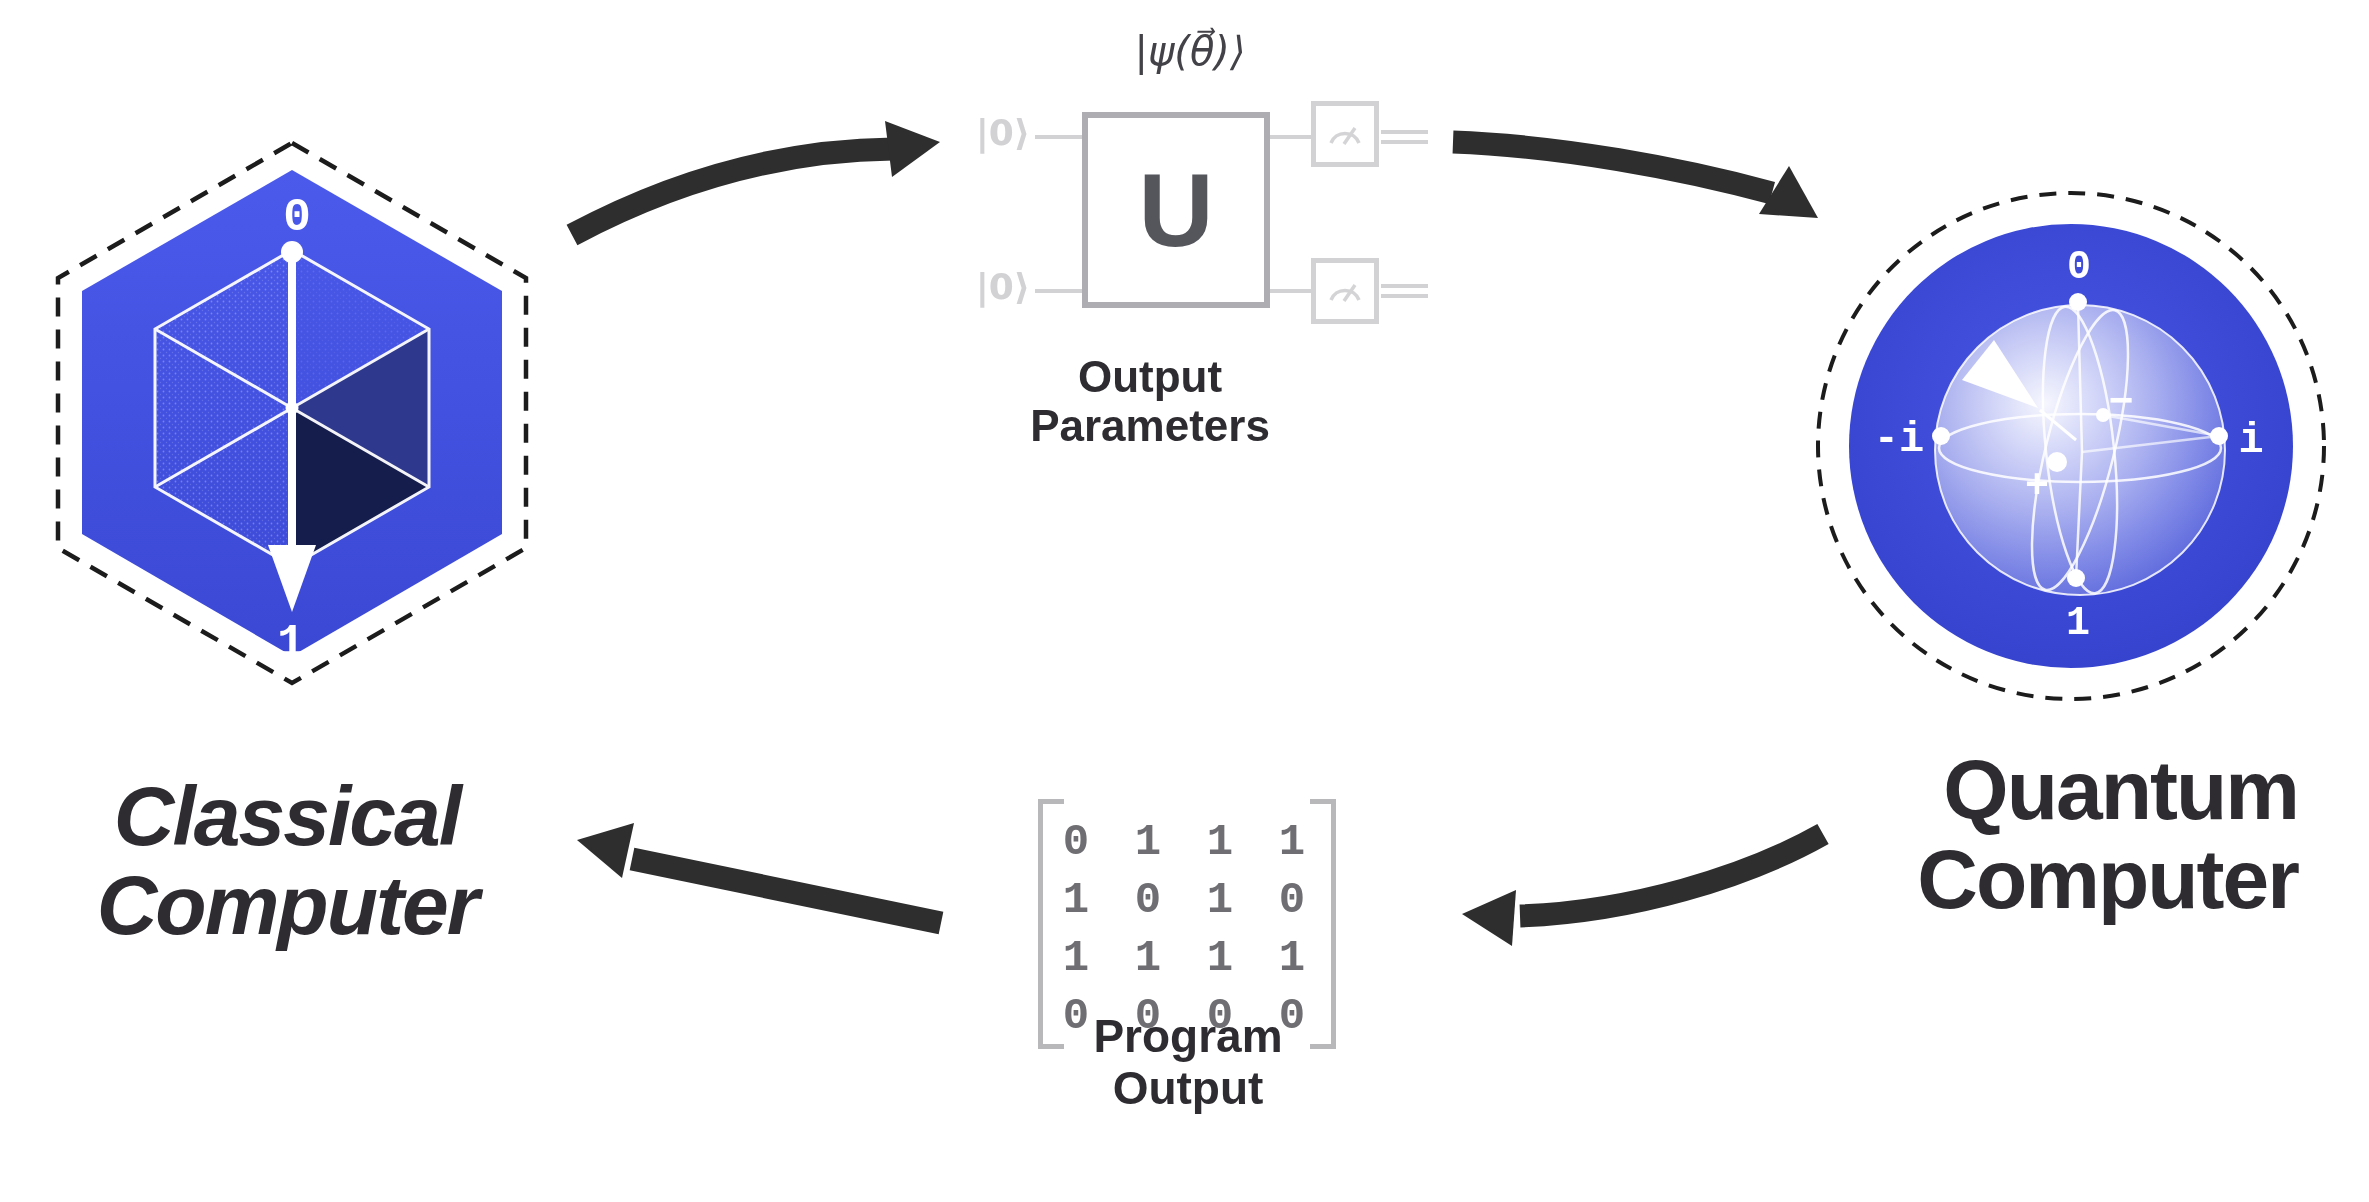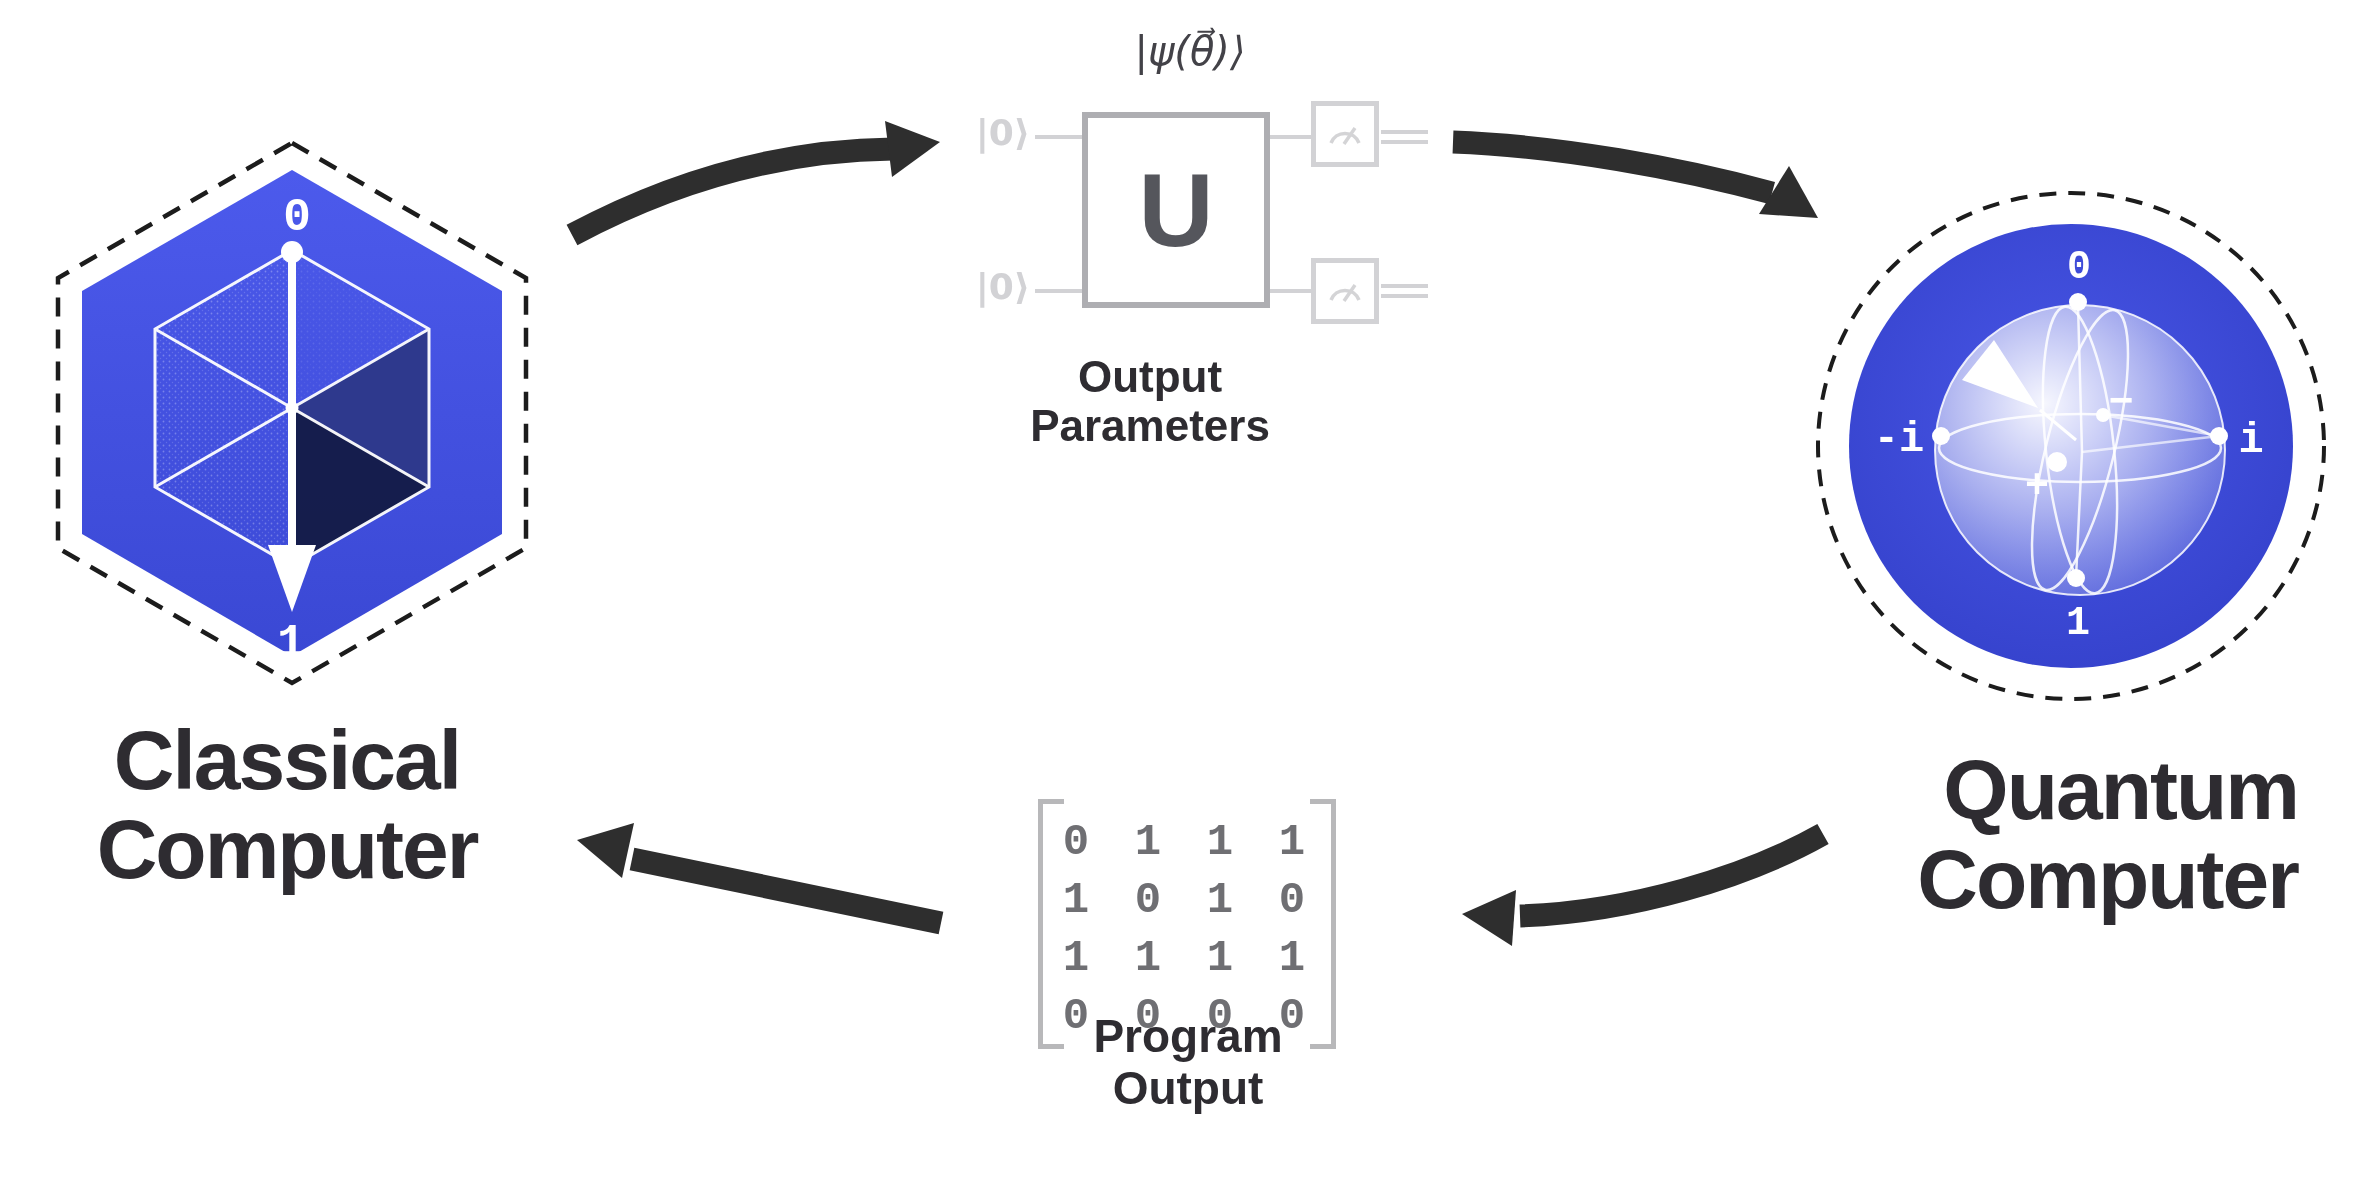--- a/index.html
+++ b/index.html
@@ -200,18 +200,18 @@
       <span class="mcell">0</span>
       <span class="mcell">0</span>
       <span class="mcell">0</span>
       <span class="mcell">0</span>
     </div>
   </div>
 
   <div class="abs caption" style="left:1018px;top:1011px;width:340px;font-size:46px;">Program
 Output</div>
 
-  <div class="abs title" style="left:17px;top:716px;width:540px;">Classical
+  <div class="abs title" style="left:17px;top:772px;width:540px;font-style:italic;">Classical
 Computer</div>
   <div class="abs title" style="left:1758px;top:746px;width:540px;text-align:right;">Quantum
 Computer</div>
 
 </div>
 
 </body></html>

